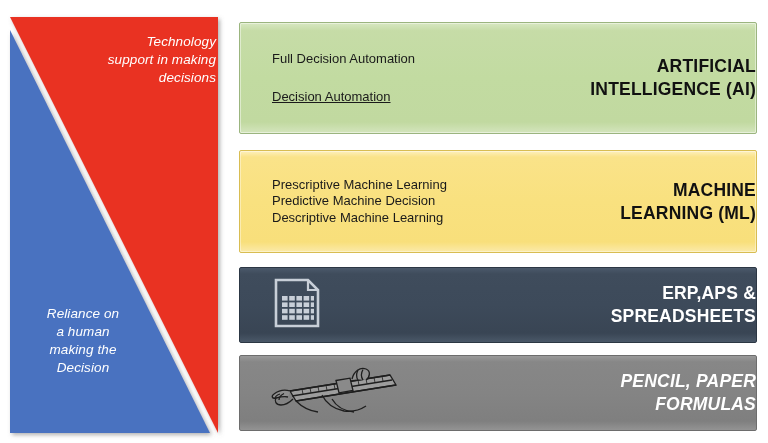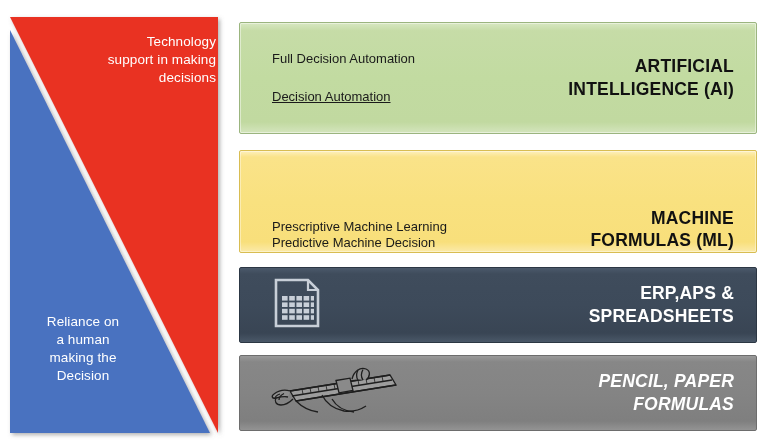--- a/index.html
+++ b/index.html
@@ -22,20 +22,21 @@
     height: 443px;
     background: #ffffff;
   }
 
   
   .tri-wrap {
     position: absolute;
     left: 0; top: 0;
     width: 228px;
     height: 443px;
+    font-style: italic;
   }
   .tri-svg {
     position: absolute;
     left: 0; top: 0;
     width: 228px;
     height: 443px;
     display: block;
   }
   .tri-label {
     position: absolute;
@@ -49,21 +50,20 @@
     right: 12px;
     top: 33px;
     text-align: right;
     width: 150px;
   }
   .tri-label.bottom {
     left: 20px;
     top: 305px;
     text-align: center;
     width: 126px;
-    margin-top: 8px;
   }
 
   
   .panels {
     position: absolute;
     left: 237px;
     top: 0;
     width: 540px;
     height: 343px;
   }
@@ -76,21 +76,20 @@
     align-items: center;
     border-radius: 2px;
   }
   .panel .left-col {
     flex: 1 1 auto;
     padding-left: 32px;
     min-width: 0;
   }
   .panel .right-col {
     flex: 0 0 auto;
-    padding-right: 22px;
     text-align: right;
   }
 
   .bullet-line {
     font-size: 13px;
     color: #1a1a1a;
     line-height: 1.28;
     white-space: nowrap;
   }
   .bullet-spaced .bullet-line { margin-bottom: 21px; }
@@ -111,21 +110,20 @@
     top: 22px; height: 112px;
     background: linear-gradient(180deg,#d8e8c2 0%,#c6dca7 7%,#c2dba1 50%,#c1d9a0 90%,#d4e5bd 100%);
     border: 1px solid #9bb57f;
     box-shadow: inset 0 0 0 1px rgba(255,255,255,0.45);
   }
   #panel-ml {
     top: 150px; height: 103px;
     background: linear-gradient(180deg,#fdf0bd 0%,#fae389 6%,#f9e17f 50%,#f8df7b 90%,#fbeaa9 100%);
     border: 1px solid #d8bd52;
     box-shadow: inset 0 0 0 1px rgba(255,255,255,0.4);
-    align-items: flex-end;
   }
   #panel-erp {
     top: 267px; height: 76px;
     background: linear-gradient(180deg,#4b596b 0%,#3f4c5c 8%,#3d4a5a 50%,#394554 88%,#4a5868 100%);
     border: 1px solid #2c3744;
   }
   #panel-pencil {
     top: 355px; height: 76px;
     background: linear-gradient(180deg,#9a9a9a 0%,#878787 8%,#848484 50%,#7f7f7f 88%,#939393 100%);
     border: 1px solid #6d6d6d;
@@ -178,24 +176,25 @@
       <div class="right-col">
         <div class="panel-title dark">ARTIFICIAL
 INTELLIGENCE (AI)</div>
       </div>
     </div>
 
     <div class="panel" id="panel-ml">
       <div class="left-col">
         <div class="bullet-line">Prescriptive Machine Learning</div>
         <div class="bullet-line">Predictive Machine Decision</div>
+        <div class="bullet-line">Descriptive Machine Learning</div>
       </div>
       <div class="right-col">
         <div class="panel-title dark">MACHINE
-FORMULAS (ML)</div>
+LEARNING (ML)</div>
       </div>
     </div>
 
     <div class="panel" id="panel-erp">
       <span class="icon-box" id="spreadsheet-icon">
         <svg width="46" height="50" viewBox="0 0 46 50" aria-hidden="true">
           <path d="M2 2 H34 L44 12 V48 H2 Z" fill="none" stroke="#c8cfd8" stroke-width="2.6" stroke-linejoin="miter"></path>
           <path d="M34 2 V12 H44" fill="none" stroke="#c8cfd8" stroke-width="2.2"></path>
           <g fill="#c8cfd8">
             <rect x="8" y="18" width="5.6" height="4.6"></rect>

